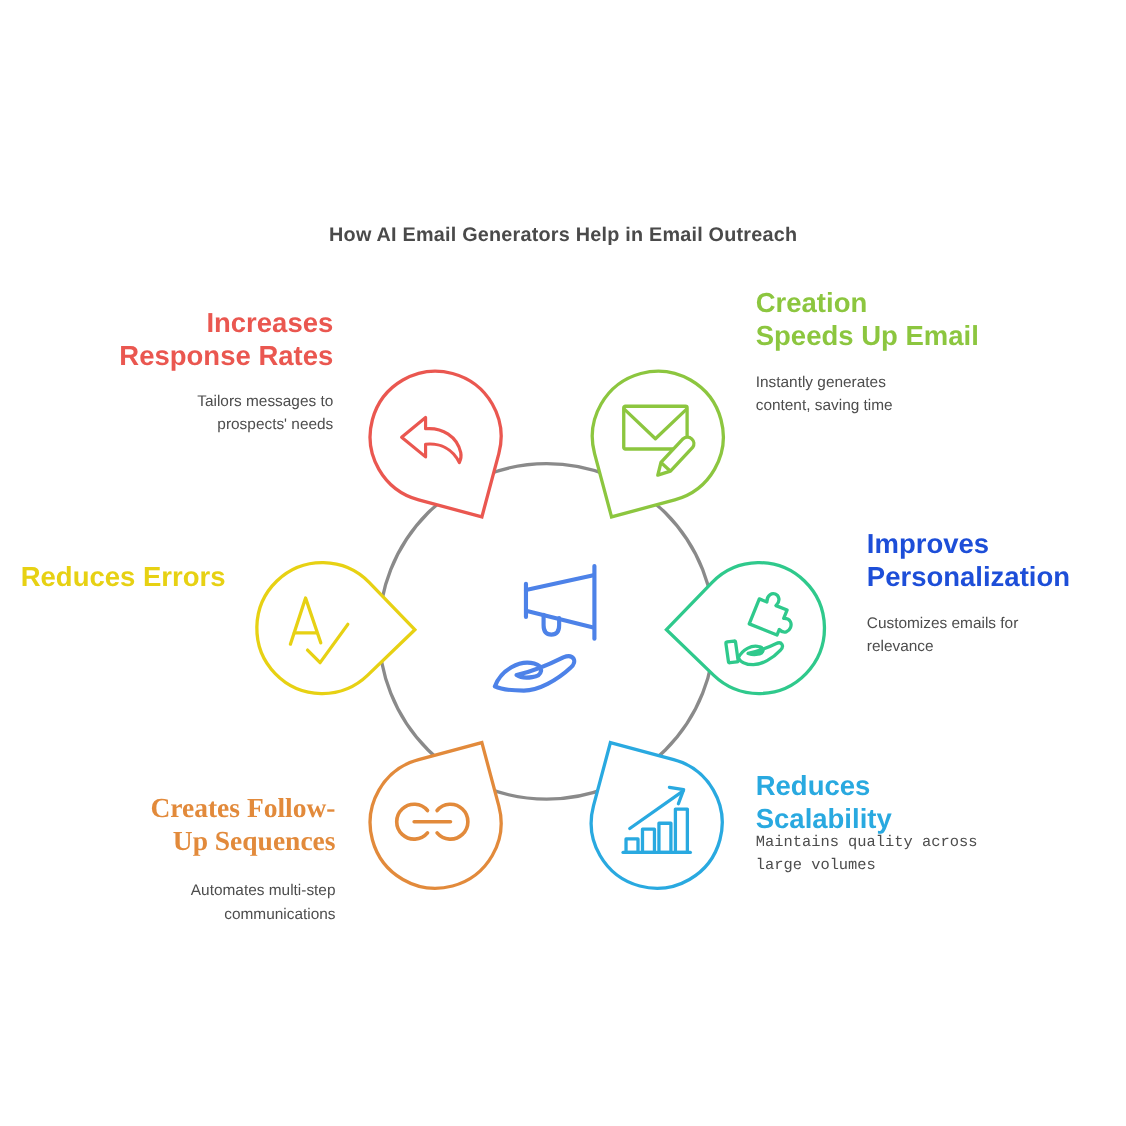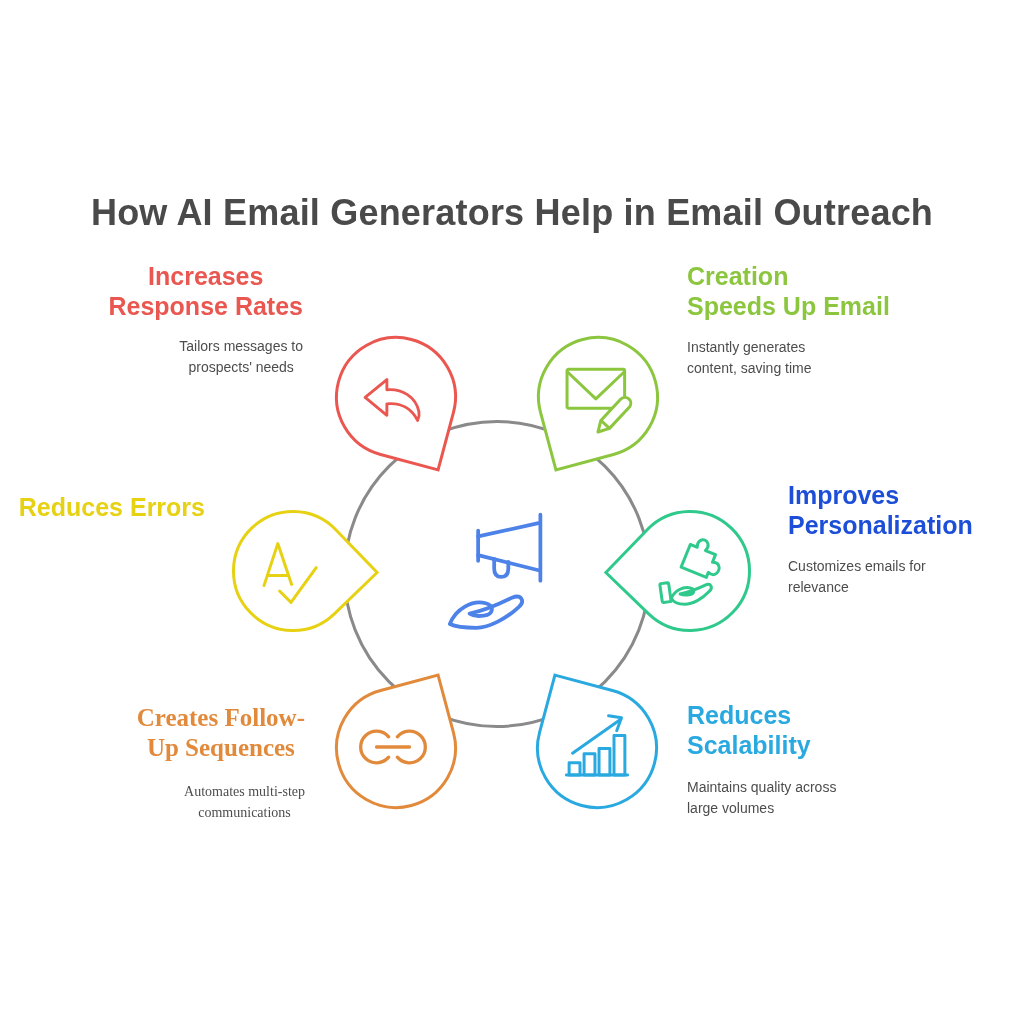--- a/index.html
+++ b/index.html
@@ -2,21 +2,21 @@
 <html><head>
 <meta charset="utf-8">
 <style>
   html,body{margin:0;padding:0;background:#ffffff;}
   #canvas{
     position:relative;width:1024px;height:1024px;background:#ffffff;overflow:hidden;
     font-family:"Liberation Sans","DejaVu Sans",sans-serif;
   }
   .title{
     position:absolute;top:197px;left:0;width:1024px;text-align:center;
-    font-size:36px;line-height:32px;font-weight:700;color:#4a4a4a;letter-spacing:.2px;
+    font-size:18px;line-height:32px;font-weight:700;color:#4a4a4a;letter-spacing:.2px;
   }
   .ring{
     position:absolute;left:343px;top:420px;width:308px;height:308px;
     border:3px solid #8a8a8a;border-radius:50%;box-sizing:border-box;background:transparent;
   }
   .petal{
     position:absolute;width:122px;height:122px;background:#ffffff;
     border:3px solid;border-radius:50% 50% 50% 0;box-sizing:border-box;
   }
   .petal.red   {left:335px;top:336px;border-color:#ea5750;transform:rotate(-75deg);}
@@ -27,31 +27,31 @@
   .petal.blue  {left:536px;top:687px;border-color:#29a9e0;transform:rotate(105deg);}
   .icon{position:absolute;}
   .icon svg{display:block;overflow:visible;}
   .heading{
     position:absolute;font-weight:700;font-size:25px;line-height:30px;white-space:nowrap;
   }
   .heading span,.desc span{display:block;}
   .desc{
     position:absolute;font-size:14px;line-height:21px;color:#4d4d4d;white-space:nowrap;
   }
-  .align-r{text-align:center;}
+  .align-r{text-align:right;margin-top:18px;}
   .h-red   {right:721px;top:261px;color:#ea5750;}
   .d-red   {right:721px;top:336px;}
   .h-lime  {left:687px;top:261px;color:#8cc63f;}
   .d-lime  {left:687px;top:337px;}
   .h-teal  {left:788px;top:480px;color:#1d4ed8;}
   .d-teal  {left:788px;top:556px;}
   .h-blue  {left:687px;top:700px;color:#29a9e0;}
-  .d-blue  {left:687px;top:777px;}
+  .d-blue  {left:687px;top:756px;font-family:Liberation Mono, monospace;}
   .h-orange{right:719px;top:703px;color:#e28a3b;font-family:Liberation Serif, serif;}
-  .d-orange{right:719px;top:781px;font-family:Liberation Serif, serif;}
+  .d-orange{right:719px;top:781px;}
   .h-yellow{right:819px;top:492px;color:#e7d113;}
   .d-yellow{right:819px;top:558px;}
 </style>
 </head>
 <body>
 
 <div id="canvas">
 
   <div class="title">How AI Email Generators Help in Email Outreach</div>
 

